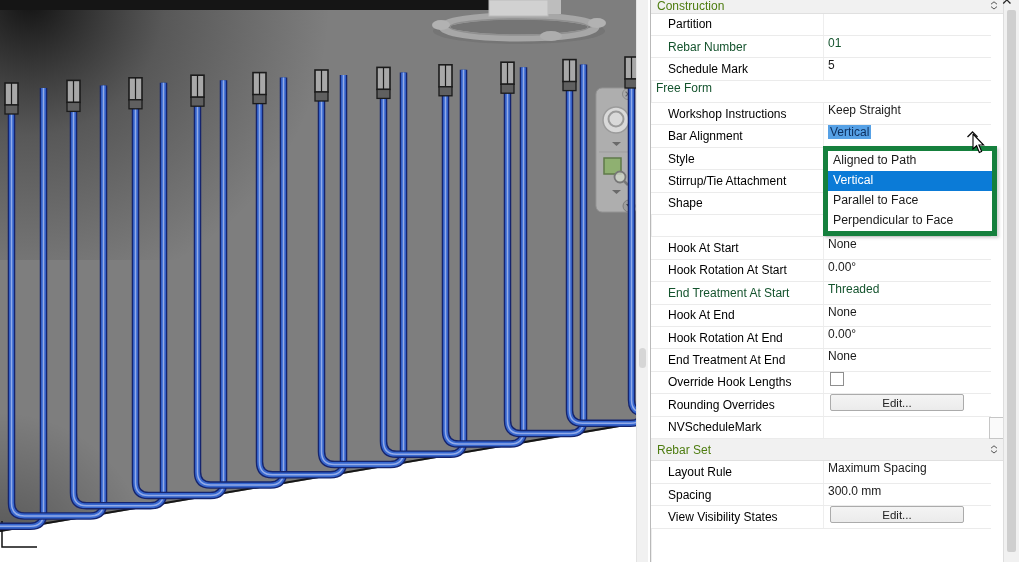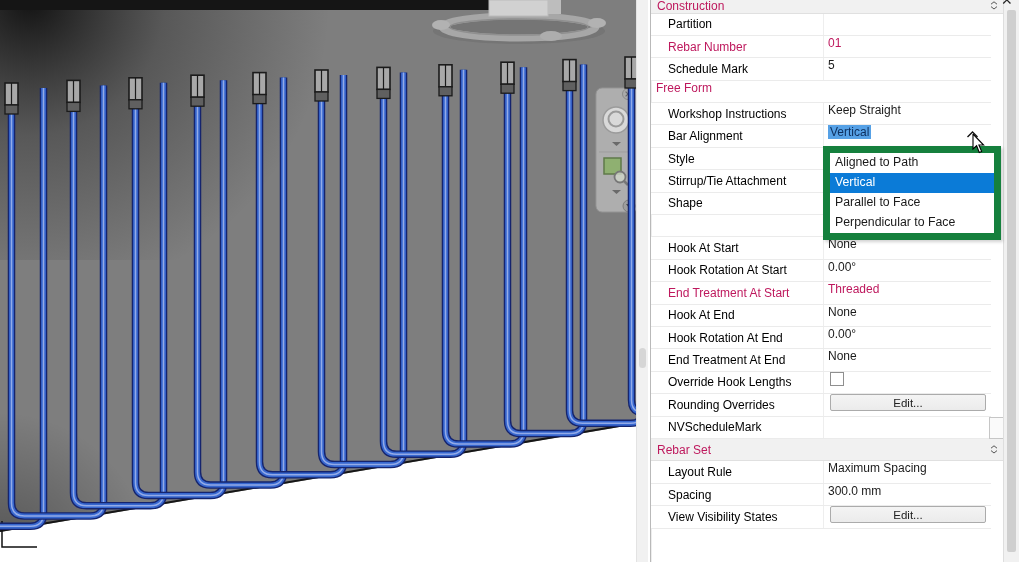--- a/index.html
+++ b/index.html
@@ -6,36 +6,36 @@
   #page{position:relative;width:1023px;height:562px;background:#ffffff;overflow:hidden;
         font-family:"Liberation Sans",sans-serif;-webkit-font-smoothing:antialiased;}
   
   #viewport{position:absolute;left:0;top:0;width:637px;height:562px;}
   #vp-scroll{position:absolute;left:636px;top:0;width:11px;height:562px;background:#f1f1f1;border-left:1px solid #e3e3e3;}
   #vp-thumb{position:absolute;left:2px;top:348px;width:7px;height:20px;border-radius:3.5px;background:#d6d6d6;}
   
   #panel{position:absolute;left:650px;top:0;width:353px;height:562px;background:#fff;
          border-left:1px solid #b9b9b9;box-shadow:inset 1px 0 0 #ededed;}
   .phead{height:22.5px;box-sizing:border-box;background:#f1f1f1;border-bottom:1px solid #e0e0e0;
-         display:flex;align-items:center;padding-left:6px;font-size:12px;color:#be185d;position:relative;width:353px;}
+         display:flex;align-items:center;padding-left:6px;font-size:12px;color:#4d7c0f;position:relative;width:353px;}
   .phead.cut{height:13.5px;}
   .head-toggle{position:absolute;right:6px;top:50%;margin-top:-5px;}
   .prow{height:22.4px;box-sizing:border-box;display:flex;border-bottom:1px solid #ebebeb;background:#fff;width:340px;}
   .plabel{width:172px;box-sizing:border-box;padding-left:17px;font-size:12px;color:#000000;
           display:flex;align-items:center;white-space:nowrap;overflow:hidden;}
   .pvalue{flex:1;box-sizing:border-box;border-left:1px solid #eeeeee;padding-left:4px;font-size:12px;color:#1b1b1b;
           display:flex;align-items:flex-start;white-space:nowrap;overflow:visible;position:relative;}
-  .gray{color:#be185d;}
+  .gray{color:#14532d;}
   .combo-hl{background:#56a1e6;color:#0d2f5e;padding:0 2px;}
   .checkbox{width:12px;height:12px;border:1px solid #8f8f8f;background:#fff;margin-left:2px;}
-  .edit-btn{width:156px;height:17px;margin-left:2px;font-size:11.5px;color:#222;text-align:center;line-height:15px;
+  .edit-btn{width:134px;height:17px;margin-left:2px;font-size:11.5px;color:#222;text-align:center;line-height:15px;
             background:linear-gradient(#f4f4f4,#ebebeb);border:1px solid #ababab;border-radius:2px;}
   #sidebox{position:absolute;left:338px;top:417px;width:13px;height:20px;border:1px solid #c6c6c6;background:#fafafa;}
   
-  #dropdown{position:absolute;left:823px;top:146px;width:164px;background:#fff;border:7px solid #15803d;z-index:5;
+  #dropdown{position:absolute;left:823px;top:146px;width:164px;background:#fff;border:5px solid #15803d;z-index:5;
             box-shadow:2px 2px 3px rgba(0,0,0,.18);}
   #dropdown .dd-item{height:19.9px;line-height:19.9px;box-sizing:border-box;padding-left:5px;font-size:12.3px;color:#1a1a1a;}
   #dropdown .dd-item.sel{background:#0b7bd7;color:#fff;}
   #combo-chevron{position:absolute;left:966px;top:130px;z-index:6;}
   #cursor{position:absolute;left:972px;top:134px;z-index:9;}
   
   #scrollbar{position:absolute;left:1003px;top:0;width:15px;height:562px;background:#f1f1f1;border-left:1px solid #dedede;}
   #sb-thumb{position:absolute;left:2.5px;top:10px;width:9px;height:542px;background:#cfcfcf;border-radius:2px;}
   #win-close{position:absolute;left:1001px;top:-8px;font-size:14px;color:#222;z-index:8;}
 </style>

